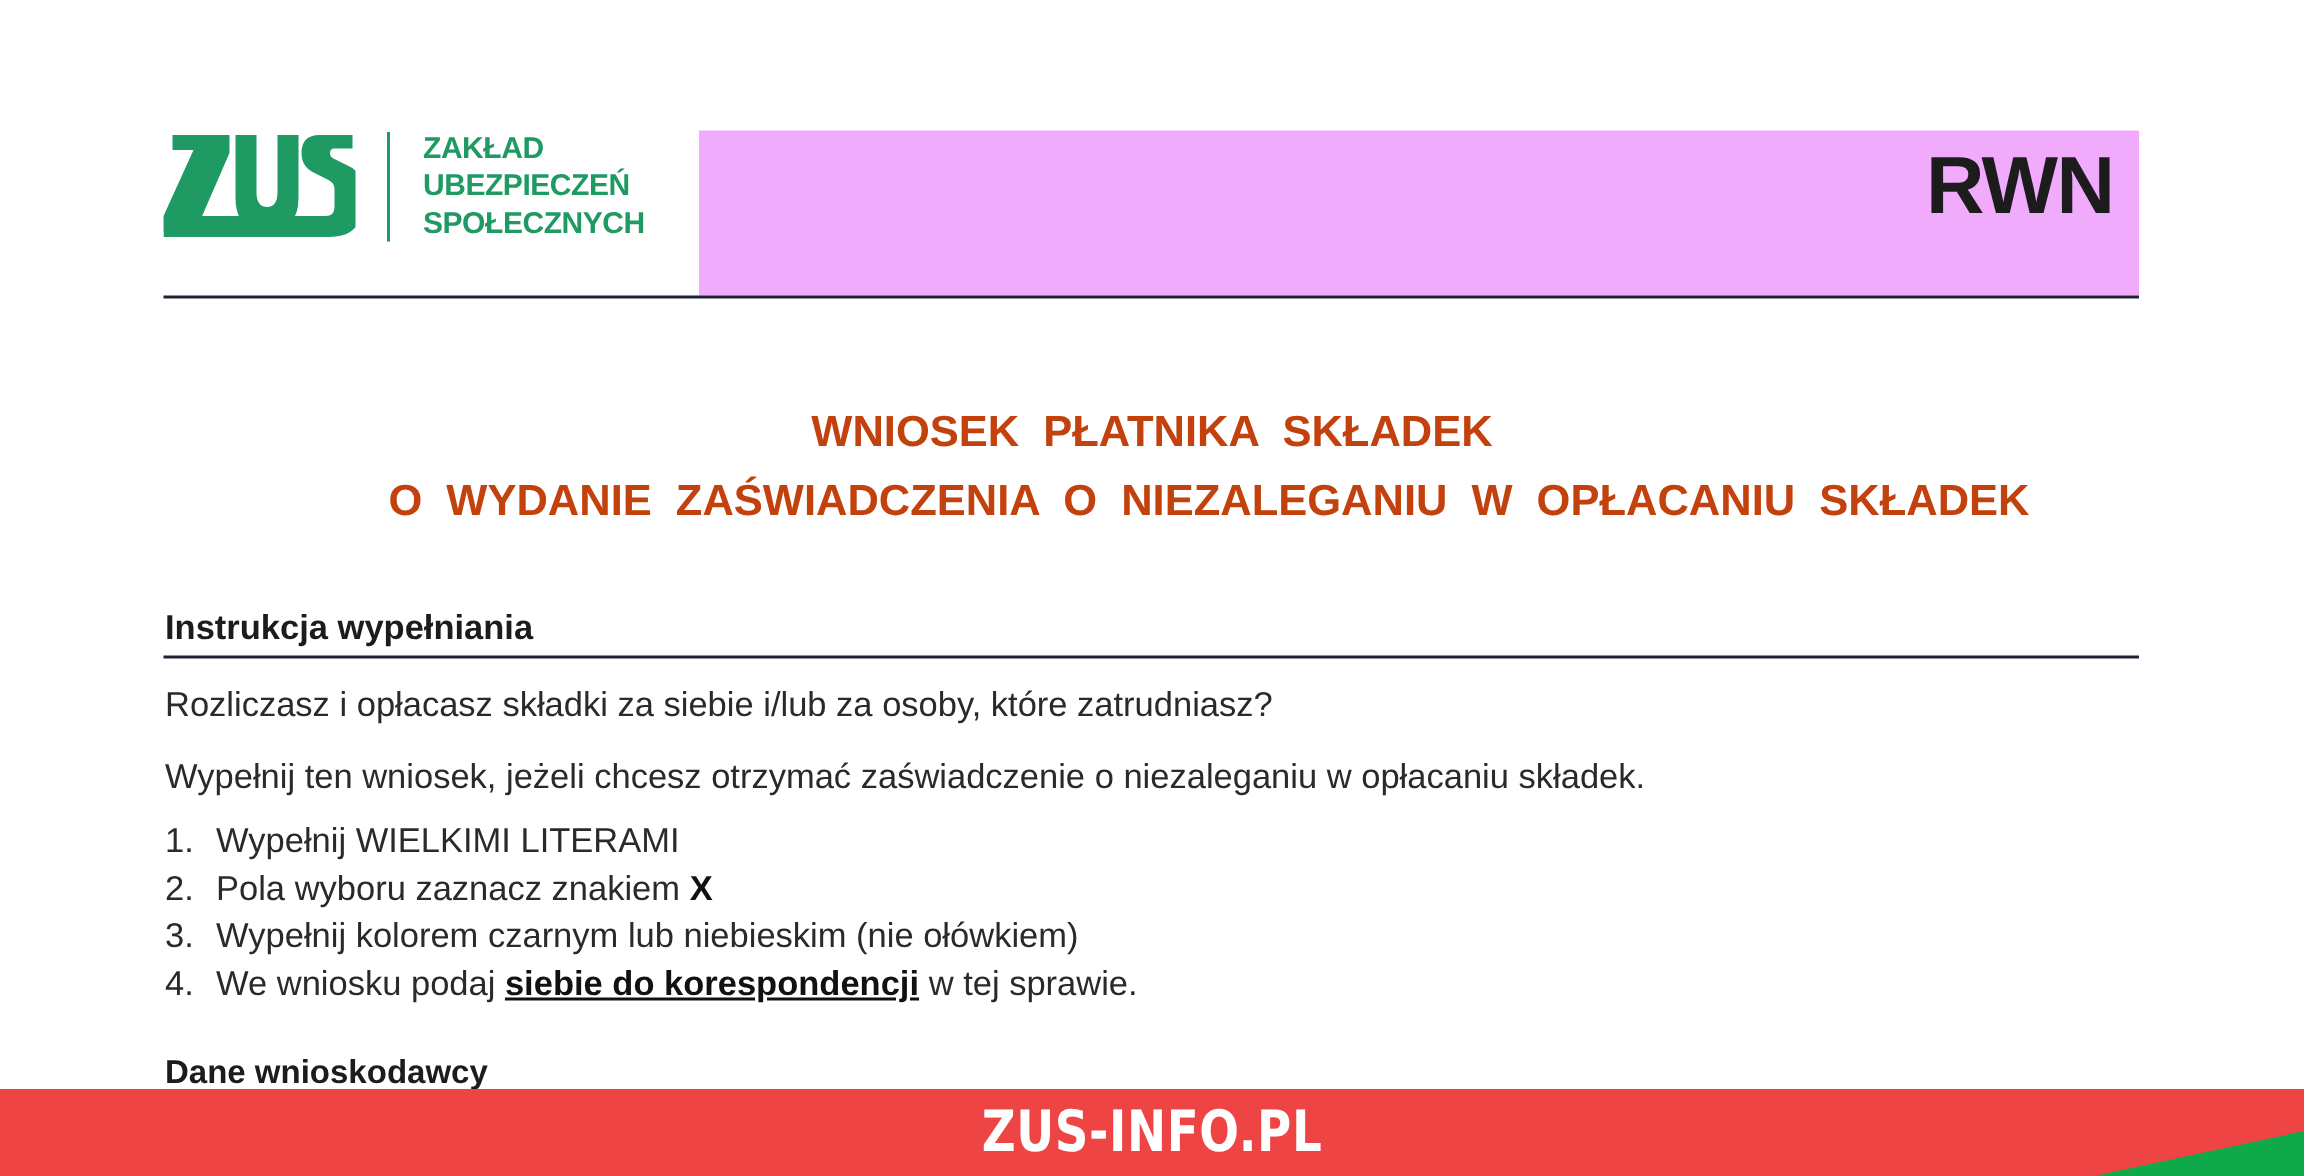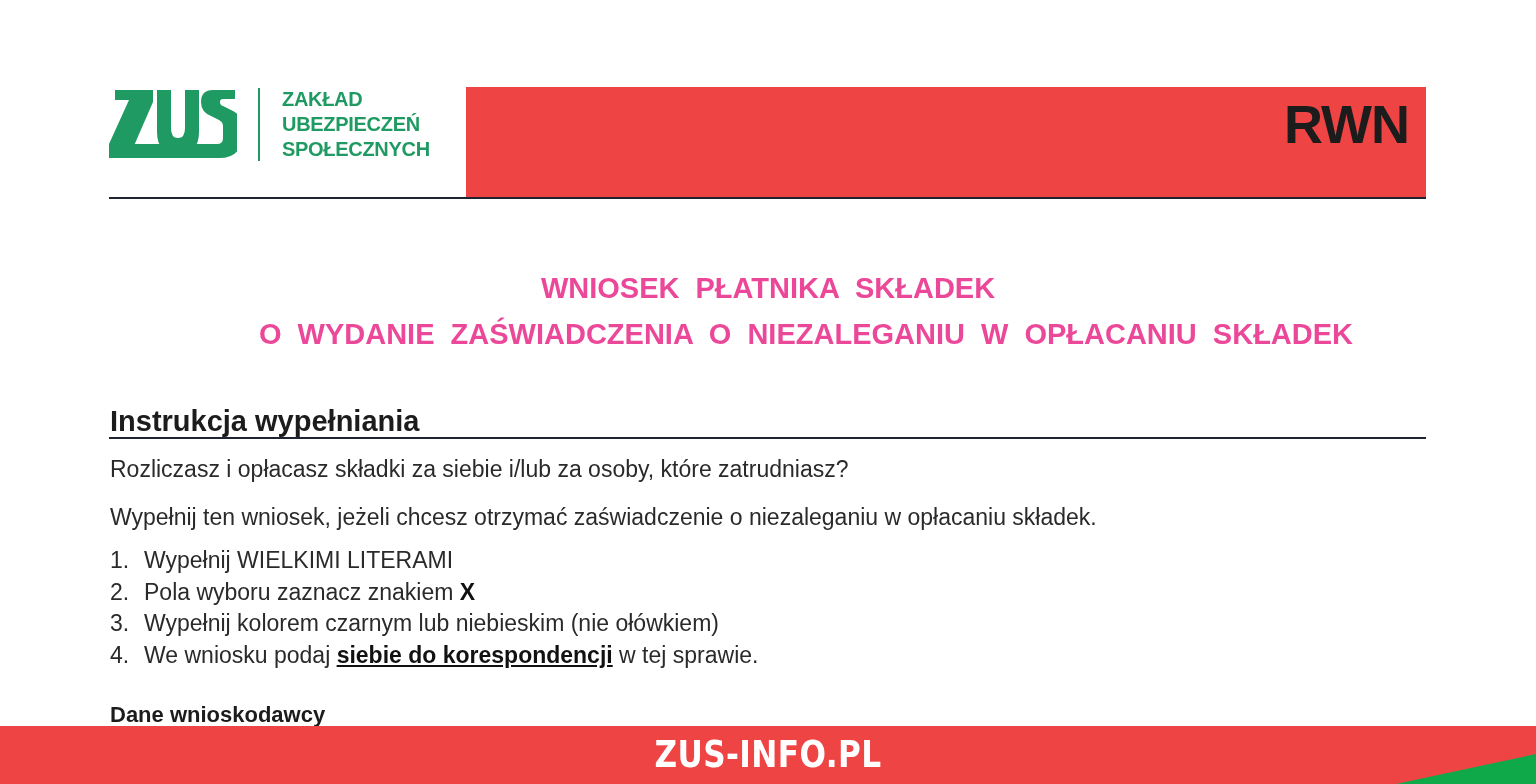--- a/index.html
+++ b/index.html
@@ -17,38 +17,38 @@
     .logo { position: absolute; left: 0; top: 2px; width: 128px; height: 76px; }
     .logo-sep { position: absolute; left: 149px; top: 2px; width: 2px; height: 73px; background: #1f9a62; }
     .logo-text {
       position: absolute; left: 173px; top: 1px;
       color: #1f9a62; font-weight: bold; font-size: 20px; line-height: 25px;
       letter-spacing: -0.3px;
     }
     .logo-text div { white-space: nowrap; }
     .form-code-box {
       position: absolute; left: 357px; top: 1px; width: 960px; height: 110px;
-      background: #ef4444;
+      background: #f0abfc;
     }
     .form-code {
       position: absolute; right: 17px; top: 6px;
       font-size: 54px; font-weight: bold; color: #1c1c1c; letter-spacing: -1px;
     }
 
     
     .title {
       position: absolute; left: 0; width: 1536px; text-align: center;
-      font-weight: bold; font-size: 29px; color: #ec4899; word-spacing: 8px;
+      font-weight: bold; font-size: 29px; color: #c2410c; word-spacing: 8px;
     }
     .title.l1 { top: 272px; }
     .title.l2 { top: 318px; margin-left: 38px; }
 
     
     .section-heading {
-      position: absolute; left: 110px; font-weight: bold; font-size: 29px; color: #1c1c1c;
+      position: absolute; left: 110px; font-weight: bold; font-size: 23px; color: #1c1c1c;
     }
     .section-rule { position: absolute; left: 109px; top: 437px; width: 1317px; height: 2px; background: #1f2430; }
     .para { position: absolute; left: 110px; font-size: 23px; color: #2a2a2a; white-space: nowrap; }
     .list { position: absolute; left: 110px; top: 547px; font-size: 23px; color: #2a2a2a; }
     .list-item { height: 31.5px; white-space: nowrap; }
     .list-num { display: inline-block; width: 34px; }
     .bold { font-weight: bold; color: #111; }
     .underline { text-decoration: underline; }
 
     

